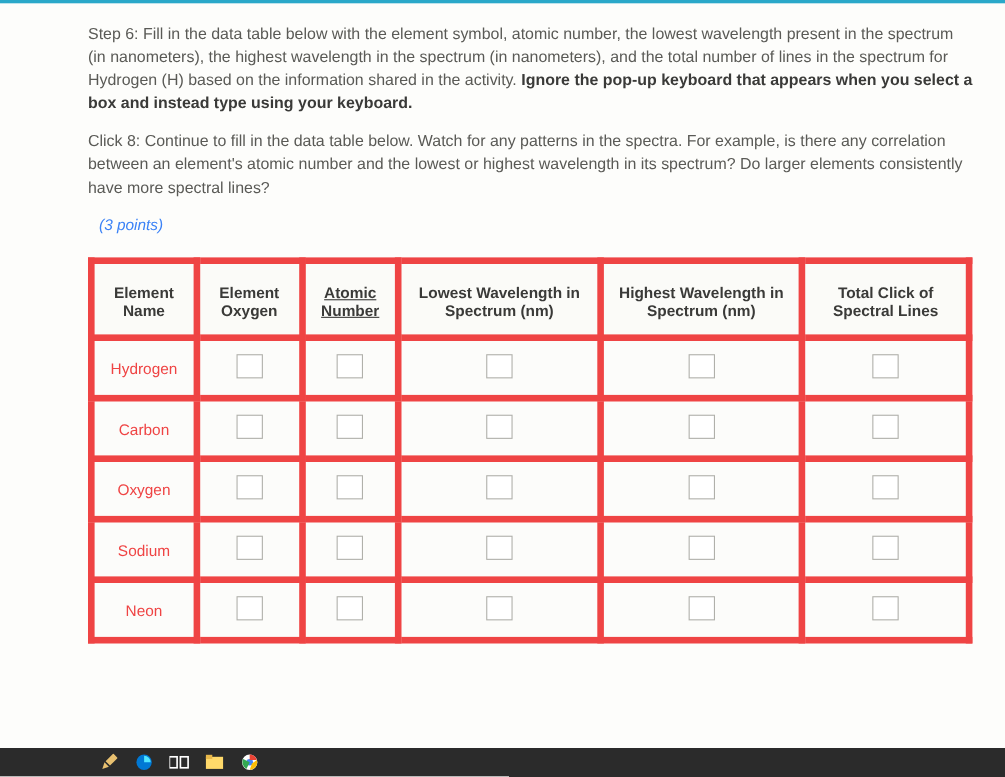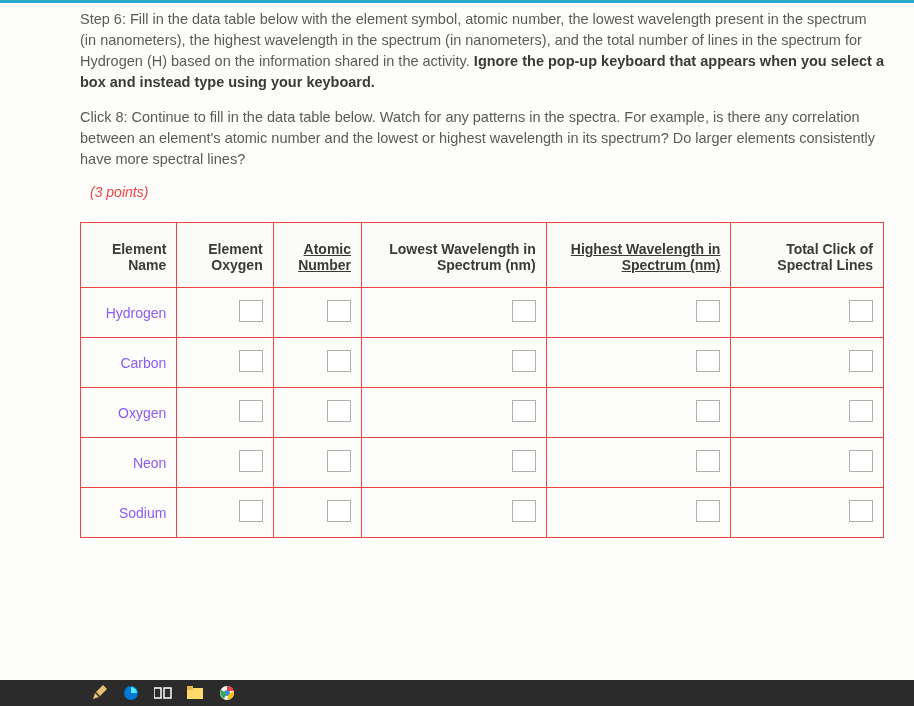--- a/index.html
+++ b/index.html
@@ -10,62 +10,62 @@
     body {
       font-family: Arial, Helvetica, sans-serif;
       background: #f5f5f2;
       width: 914px;
       height: 706px;
       overflow: hidden;
       position: relative;
     }
     .page {
       background: #fdfdfb;
-      padding: 6px 30px 0 80px;
+      padding: 18px 30px 0 80px;
       height: 680px;
       border-top: 3px solid #2aa8c9;
       color: #4a4a48;
     }
     .step {
       font-size: 14.5px;
       line-height: 1.45;
       margin-bottom: 14px;
       color: #5a5a56;
     }
     .step b {
       font-weight: bold;
       color: #3a3a38;
     }
     .points {
       font-style: italic;
       font-size: 14px;
       margin: 10px 0 22px 10px;
-      color: #ef4444;
+      color: #3b82f6;
     }
     table {
       border-collapse: collapse;
       width: 100%;
       background: #fcfcfa;
     }
     th, td {
-      border: 1px solid #ef4444;
+      border: 6px solid #ef4444;
       padding: 12px 10px;
-      text-align: right;
+      text-align: center;
       font-size: 14px;
       vertical-align: middle;
     }
     th {
       font-weight: bold;
       color: #3a3a38;
       background: #fbfbf8;
       padding: 18px 10px 14px 10px;
       vertical-align: bottom;
     }
     td:first-child {
-      color: #8b5cf6;
+      color: #ef4444;
       font-weight: normal;
     }
     .input-box {
       display: inline-block;
       width: 24px;
       height: 22px;
       border: 1px solid #b0b0aa;
       background: #fff;
     }
     .taskbar {
@@ -91,21 +91,21 @@
       position: absolute;
       bottom: 4px;
       left: 4px;
       font-size: 12px;
       color: #888;
     }
     .col-name { width: 12%; }
     .col-symbol { width: 12%; }
     .col-atomic { width: 11%; text-decoration: underline; }
     .col-lowest { width: 23%; }
-    .col-highest { width: 23%; text-decoration: underline; }
+    .col-highest { width: 23%; }
     .col-total { width: 19%; }
   </style>
 </head>
 <body>
 
 <div class="page">
 
   <p class="step">
     <span>Step 6:</span><span> Fill in the data table below with the element symbol, atomic number, the lowest wavelength present in the spectrum (in nanometers), the highest wavelength in the spectrum (in nanometers), and the total number of lines in the spectrum for Hydrogen (H) based on the information shared in the activity. </span><b>Ignore the pop-up keyboard that appears when you select a box and instead type using your keyboard.</b>
   </p>
@@ -147,29 +147,29 @@
       </tr>
       <tr>
         <td>Oxygen</td>
         <td><span class="input-box"></span></td>
         <td><span class="input-box"></span></td>
         <td><span class="input-box"></span></td>
         <td><span class="input-box"></span></td>
         <td><span class="input-box"></span></td>
       </tr>
       <tr>
+        <td>Sodium</td>
+        <td><span class="input-box"></span></td>
+        <td><span class="input-box"></span></td>
+        <td><span class="input-box"></span></td>
+        <td><span class="input-box"></span></td>
+        <td><span class="input-box"></span></td>
+      </tr>
+      <tr>
         <td>Neon</td>
-        <td><span class="input-box"></span></td>
-        <td><span class="input-box"></span></td>
-        <td><span class="input-box"></span></td>
-        <td><span class="input-box"></span></td>
-        <td><span class="input-box"></span></td>
-      </tr>
-      <tr>
-        <td>Sodium</td>
         <td><span class="input-box"></span></td>
         <td><span class="input-box"></span></td>
         <td><span class="input-box"></span></td>
         <td><span class="input-box"></span></td>
         <td><span class="input-box"></span></td>
       </tr>
     </tbody>
   </table>
 
 </div>

